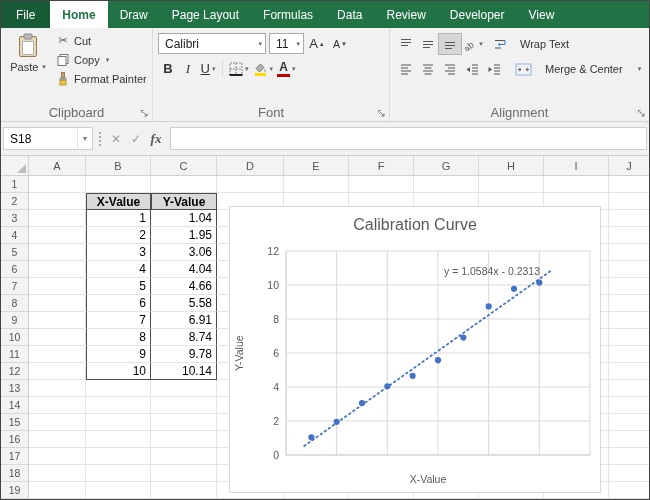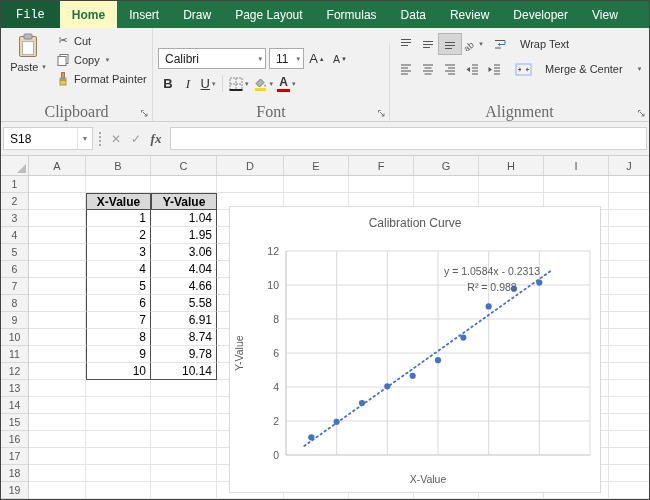--- a/index.html
+++ b/index.html
@@ -4,31 +4,31 @@
 <style>
   * { margin:0; padding:0; box-sizing:border-box; }
   html,body { width:650px; height:500px; overflow:hidden; background:#fff;
     font-family:"Liberation Sans", sans-serif; }
   .window { width:650px; height:500px; border:1px solid #444; display:flex;
     flex-direction:column; overflow:hidden; background:#fff; }
 
   
   .tabbar { height:27px; background:#217346; display:flex; flex-shrink:0; }
   .tab { display:flex; align-items:center; padding:0 12px; font-size:12px; color:#fff; cursor:default; }
-  .tab.file { background:#185c37; padding:0 15px;font-family:Liberation Mono, monospace; }
-  .tab.active { background:#fef9c3; color:#217346; font-weight:700; }
+  .tab.file { background:#185c37; padding:0 15px; }
+  .tab.active { background:#ffffff; color:#217346; font-weight:700; }
 
   
   .ribbon { height:94px; background:#f1f1f1; border-bottom:1px solid #d0d0d0; display:flex; flex-shrink:0; }
   .rgroup { display:flex; flex-direction:column; border-right:1px solid #dcdcdc; }
-  .g-clip { width:152px; } .g-font { width:237px;margin-top:15px; } .g-align { flex:1; border-right:0; }
+  .g-clip { width:152px; } .g-font { width:237px; } .g-align { flex:1; border-right:0; }
   .rg-content { flex:1; display:flex; padding:3px 3px 0 5px; }
   .rg-content.col { flex-direction:column; }
-  .rg-label { height:17px; display:flex; align-items:flex-end; justify-content:center;
-    font-size:16px; color:#6a6a6a; position:relative;font-family:Liberation Serif, serif; }
+  .rg-label { height:17px; display:flex; align-items:center; justify-content:center;
+    font-size:13px; color:#6a6a6a; position:relative; }
   .launcher { position:absolute; right:3px; bottom:3px; }
 
   .paste { width:44px; display:flex; flex-direction:column; align-items:center; padding-top:2px; }
   .paste-lb { font-size:11px; color:#333; display:flex; align-items:center; gap:2px; margin-top:3px; }
   .clip-stack { display:flex; flex-direction:column; margin-left:4px; }
   .sbtn { display:flex; align-items:center; height:19px; font-size:11px; color:#333; gap:4px; padding:0 2px; }
   .ic { width:14px; text-align:center; flex-shrink:0; }
   .scissors { font-size:11px; color:#555; }
   .chev { font-size:7px; color:#666; margin-left:2px; }
 
@@ -87,39 +87,38 @@
   .c4,.c5,.c6,.c7,.c8{width:65px}.c9{flex:1;border-right:0;}
   .thdr { background:#d9d9d9; font-weight:700; justify-content:center; border:1px solid #4d4d4d; }
   .tnum { justify-content:flex-end; padding-right:4px; }
   .bcol { border-left:1px solid #4d4d4d; border-right:1px solid #4d4d4d; }
   .ccol { border-right:1px solid #4d4d4d; }
   .tbot { border-bottom:1px solid #4d4d4d; }
 
   
   .chart { position:absolute; left:228px; top:50px; width:372px; height:287px; background:#fff;
     border:1px solid #d9d9d9; z-index:5; }
-  .chart-title { position:absolute; top:9px; left:0; right:0; text-align:center; font-size:12px; color:#595959; }
+  .chart-title { position:absolute; top:9px; left:0; right:0; text-align:center; font-size:16px; color:#595959; }
   #chart-svg { position:absolute; left:26px; top:38px; }
   .eq { position:absolute; left:180px; top:56px; width:164px; text-align:center; font-size:10.5px;
     color:#595959; line-height:1.55; pointer-events:none; }
   .ylab { position:absolute; left:3px; top:38px; height:216px; writing-mode:vertical-rl;
     transform:rotate(180deg); display:flex; align-items:center; justify-content:center;
     font-size:10.5px; color:#595959; }
   .xlab { position:absolute; left:26px; bottom:7px; width:344px; text-align:center;
     font-size:10.5px; color:#595959; }
 </style>
 </head>
 <body>
 
 <div class="window">
 
   <div class="tabbar" id="tabbar">
       <div class="tab file">File</div>
       <div class="tab active">Home</div>
-      <div class="tab">Insert</div>
       <div class="tab">Draw</div>
       <div class="tab">Page Layout</div>
       <div class="tab">Formulas</div>
       <div class="tab">Data</div>
       <div class="tab">Review</div>
       <div class="tab">Developer</div>
       <div class="tab">View</div>
     </div>
 
   <div class="ribbon">
@@ -644,18 +643,17 @@
           <circle cx="131.33333333333331" cy="141.32" r="3.1" fill="#4472c4"></circle>
           <circle cx="156.66666666666669" cy="130.77999999999997" r="3.1" fill="#4472c4"></circle>
           <circle cx="182" cy="115.14" r="3.1" fill="#4472c4"></circle>
           <circle cx="207.33333333333334" cy="92.53" r="3.1" fill="#4472c4"></circle>
           <circle cx="232.66666666666666" cy="61.41999999999999" r="3.1" fill="#4472c4"></circle>
           <circle cx="258" cy="43.74000000000001" r="3.1" fill="#4472c4"></circle>
           <circle cx="283.33333333333337" cy="37.619999999999976" r="3.1" fill="#4472c4"></circle>
         </svg>
       <div class="eq">
         <div>y = 1.0584x - 0.2313</div>
-        <div>R² = 0.988</div>
       </div>
       <div class="xlab">X-Value</div>
     </div>
   </div>
 </div>
 
 </body></html>

